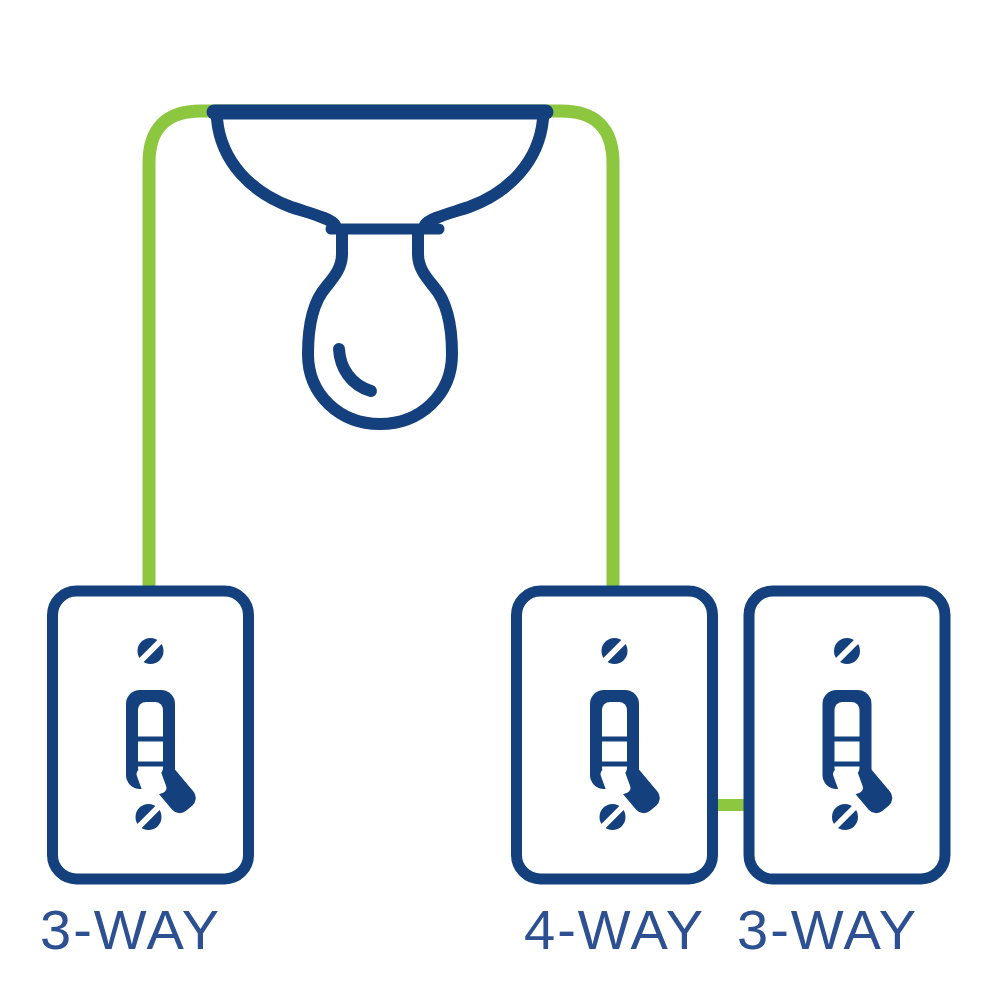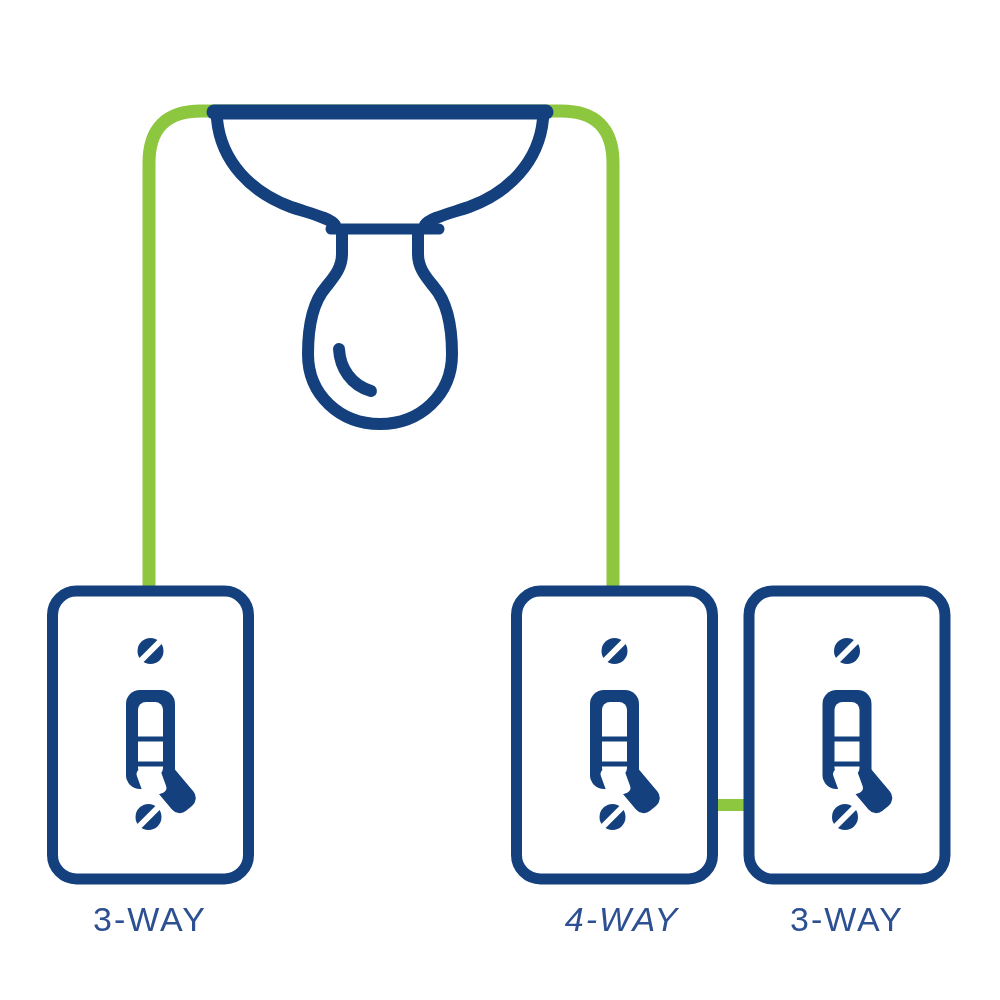--- a/index.html
+++ b/index.html
@@ -23,30 +23,29 @@
   .plate     { fill: #ffffff; stroke: #14407e; stroke-width: 11; }
   .navy      { fill: #14407e; }
   .white     { fill: #ffffff; }
   .divider   { fill: none; stroke: #14407e; stroke-width: 5; stroke-linecap: round; }
   .slash     { stroke: #ffffff; stroke-width: 6; }
 
   .switch-label {
     position: absolute;
     top: 902px;
     width: 220px;
-    text-align: center;
-    font-size: 34px;
+    font-size: 56px;
     font-weight: 400;
     letter-spacing: 2px;
     color: #2d5092;
     line-height: 1.0;
     user-select: none;
   }
   .label-left   { left: 40px; }
-  .label-middle { left: 512px; font-style: italic; }
+  .label-middle { left: 524px; }
   .label-right  { left: 737px; }
 </style>
 </head>
 <body>
 
 <div class="canvas">
 
   <svg width="1000" height="1000" viewBox="0 0 1000 1000">
 
     <defs>

